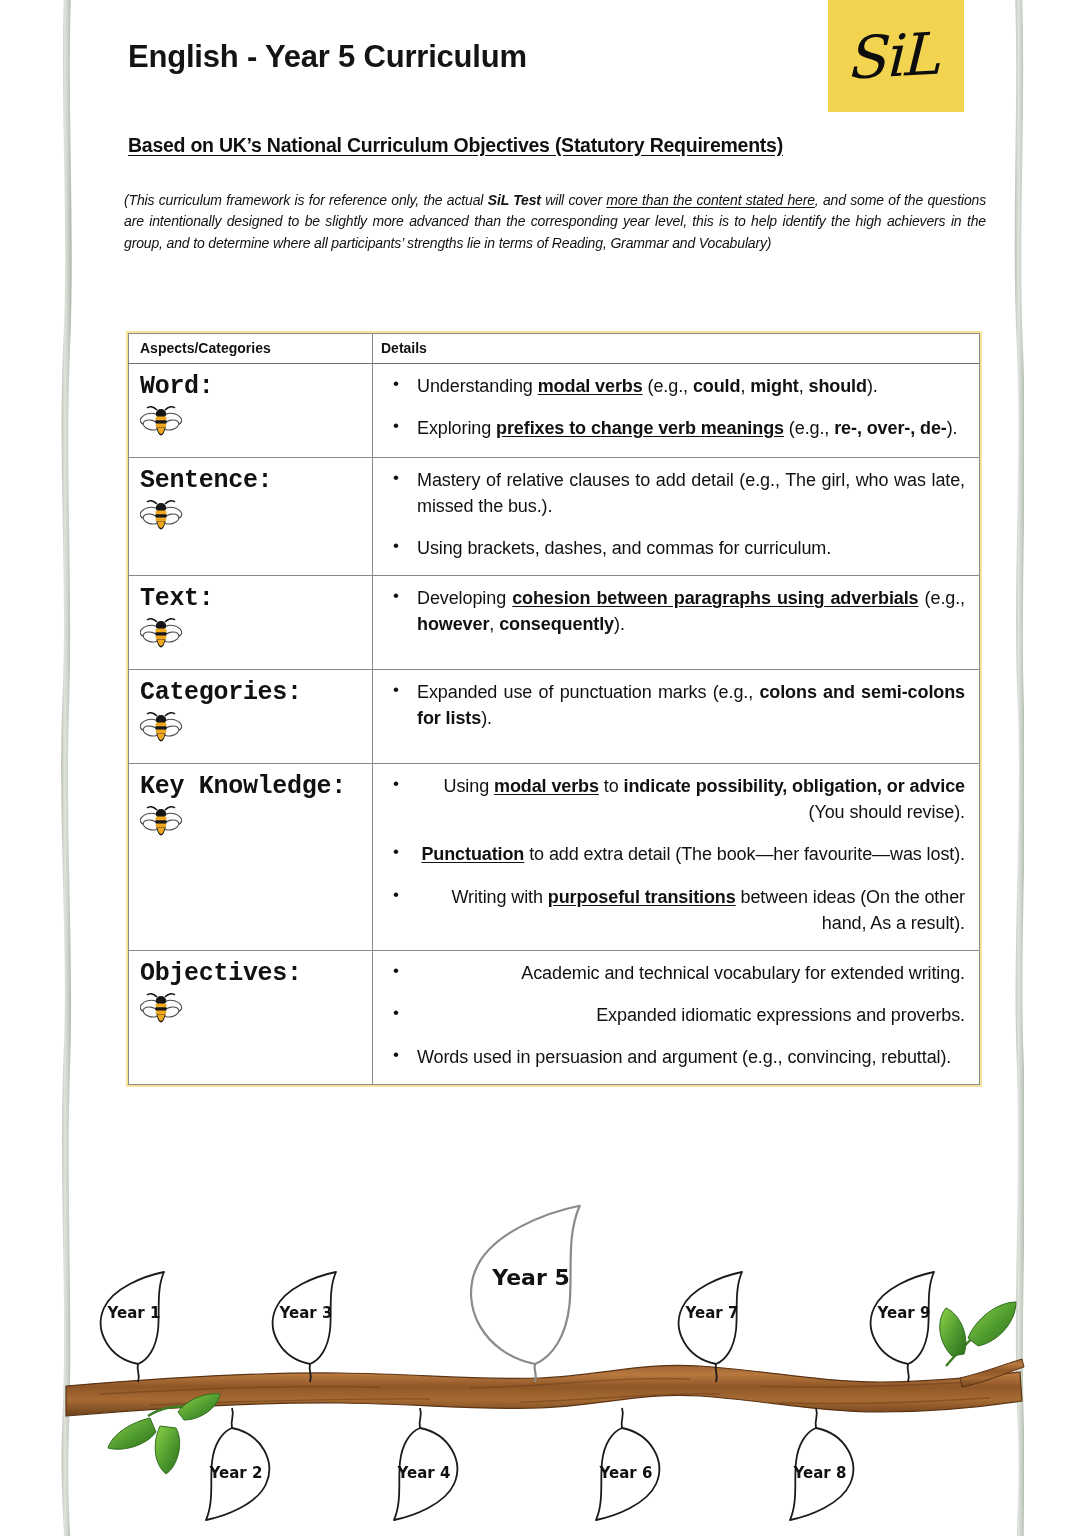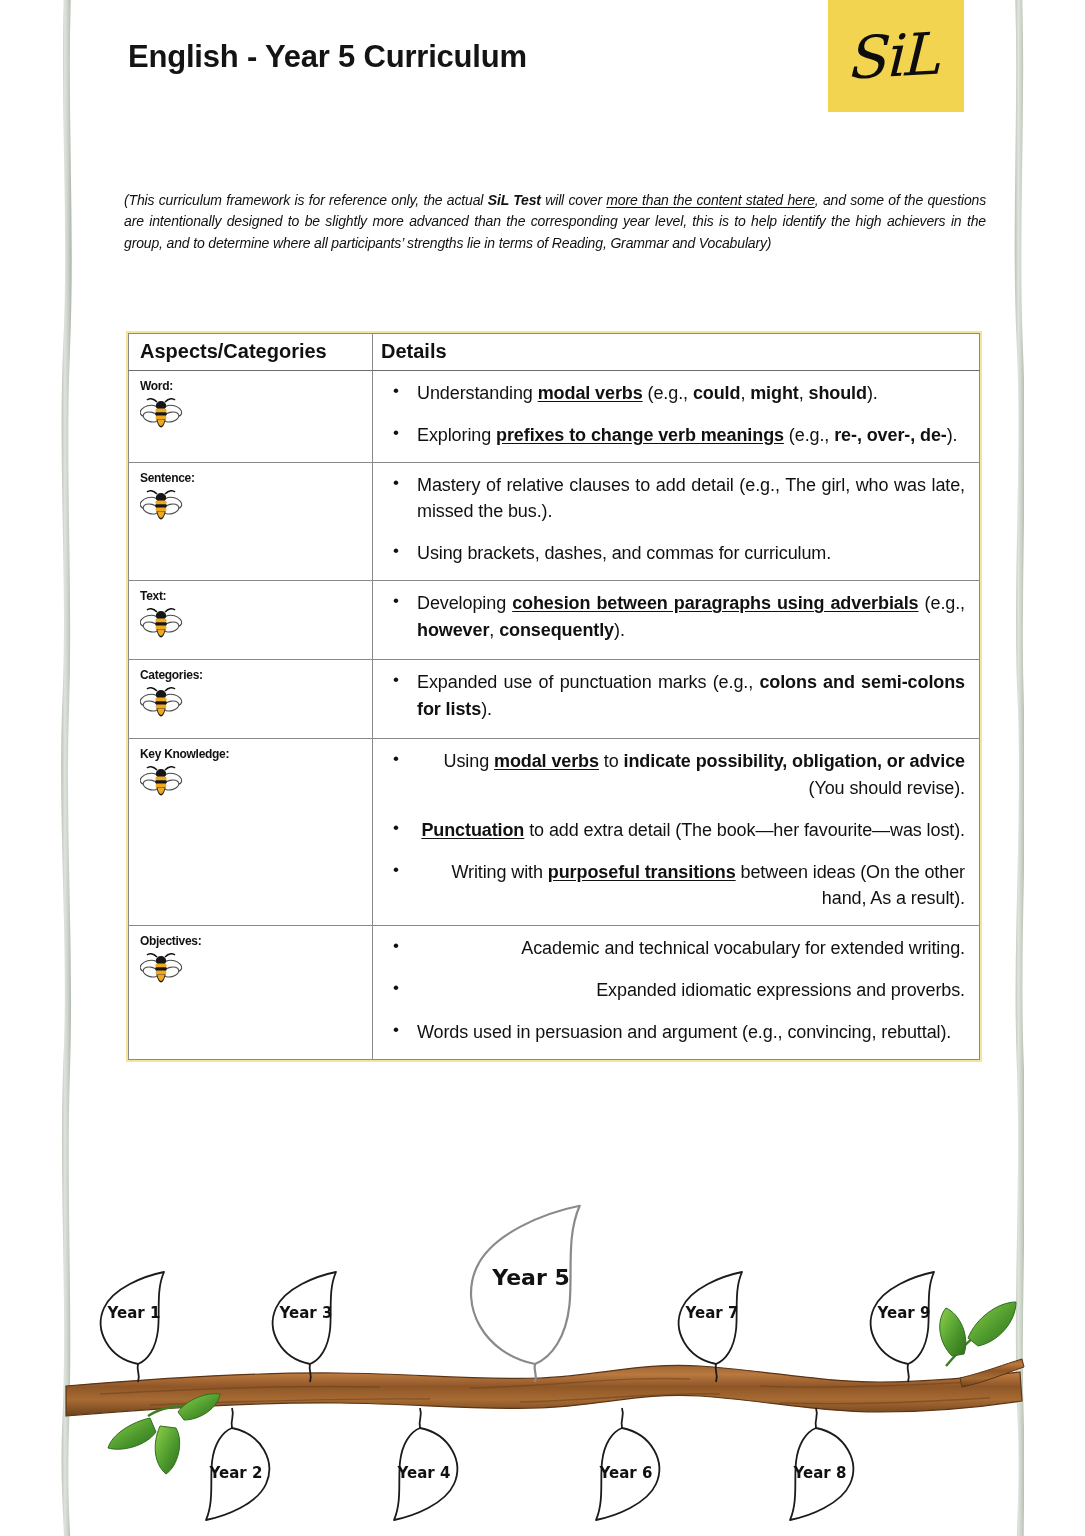--- a/index.html
+++ b/index.html
@@ -56,26 +56,26 @@
   
   .tbl-wrap {
     position:absolute; left:126px; top:331px; width:856px;
     border:2.5px solid #F5E49A; background:#fff;
   }
   table { border-collapse:collapse; width:100%; table-layout:fixed; }
   td, th { vertical-align:top; border:1px solid #8a8a8a; padding:0; }
   th { border-bottom:1.5px solid #6d6d6d; }
   col.c1 { width:244px; }
 
-  .th-cell { font-size:20px; font-weight:bold; color:#111; padding:6px 8px 7px; }
+  .th-cell { font-size:14px; font-weight:bold; color:#111; padding:6px 8px 7px; }
   .th-left  { text-align:left; padding-left:11px; }
   .th-right { text-align:left; }
 
   .cat-cell { padding:8px 8px 14px 11px; }
-  .cat-label { font-size:12px; font-weight:bold; color:#111; letter-spacing:-0.3px; }
+  .cat-label { font-size:25px; font-weight:bold; color:#111; letter-spacing:-0.3px;font-family:Liberation Mono, monospace; }
   .bee { margin-top:4px; display:block; }
 
   .det-cell { padding:9px 14px 12px 8px; }
   ul.bul { list-style:none; margin:0; padding:0; }
   ul.bul li {
     position:relative; padding-left:36px; margin:0 0 16px 0;
     font-size:18px; line-height:1.45; color:#111;
     text-align:justify; letter-spacing:-0.1px;
   }
   ul.bul li:last-child { margin-bottom:2px; }
@@ -116,20 +116,21 @@
 
 <div class="page">
 
   <div class="header">
     <div class="title">English - Year 5 Curriculum</div>
     <div class="logo">
       <span class="logo-text">SiL</span>
     </div>
   </div>
 
+  <div class="subtitle">Based on UK’s National Curriculum Objectives (Statutory Requirements)</div>
 
   <div class="note">
     <span>(This curriculum framework is for reference only, the actual </span><b>SiL Test</b><span> will cover </span><u>more than the content stated here</u><span>, and some of the questions are intentionally designed to be slightly more advanced than the corresponding year level, this is to help identify the high achievers in the group, and to determine where all participants’ strengths lie in terms of Reading, Grammar and Vocabulary)</span>
   </div>
 
   <div class="tbl-wrap">
     <table>
       <colgroup>
           <col class="c1">
           <col>

